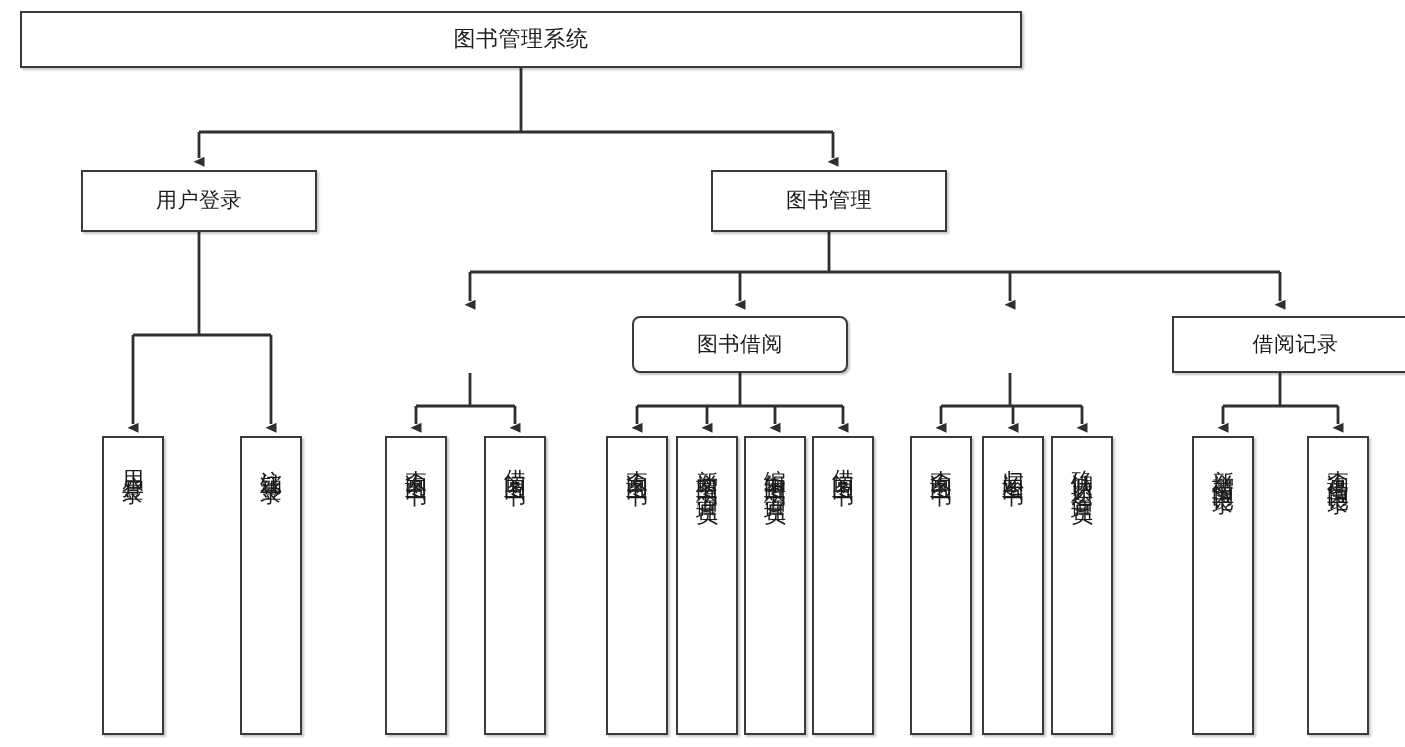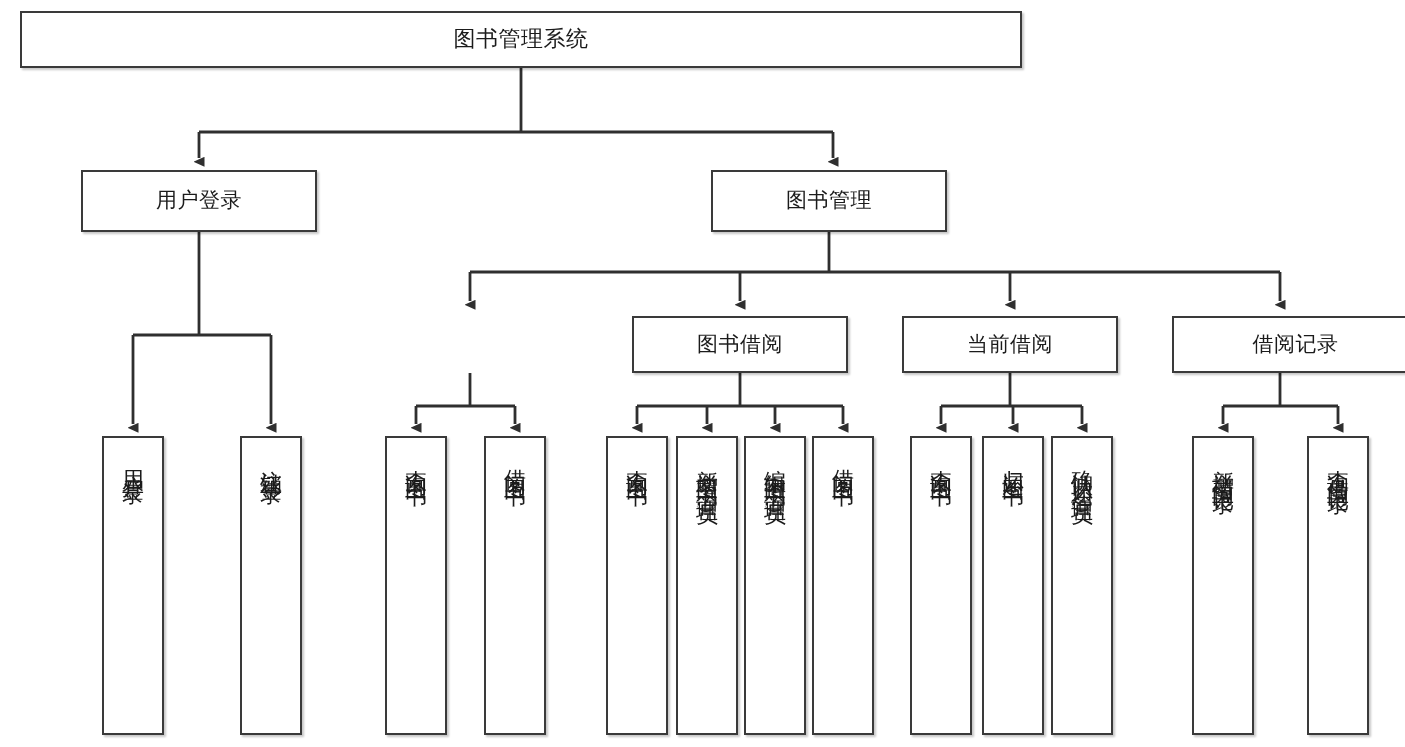--- a/index.html
+++ b/index.html
@@ -130,25 +130,22 @@
     <span class="label">图书管理系统</span>
   </div>
 
   <div class="node horiz" style="left:81px; top:170px; width:236px; height:62px;">
     <span class="label">用户登录</span>
   </div>
   <div class="node horiz" style="left:711px; top:170px; width:236px; height:62px;">
     <span class="label">图书管理</span>
   </div>
 
-  <div class="node horiz" style="left:632px; top:316px; width:216px; height:57px;">
+  <div class="node horiz" style="left:632px; top:316px; width:216px; height:57px;border-radius:8px;">
     <span class="label">图书借阅</span>
-  </div>
-  <div class="node horiz" style="left:902px; top:316px; width:216px; height:57px;">
-    <span class="label">当前借阅</span>
   </div>
   <div class="node horiz" style="left:1172px; top:316px; width:247px; height:57px;">
     <span class="label">借阅记录</span>
   </div>
 
   <div class="node vert" style="left:102px; top:436px; width:62px; height:299px;">
     <span class="label">用户登录</span>
   </div>
   <div class="node vert" style="left:240px; top:436px; width:62px; height:299px;">
     <span class="label">注销登录</span>

